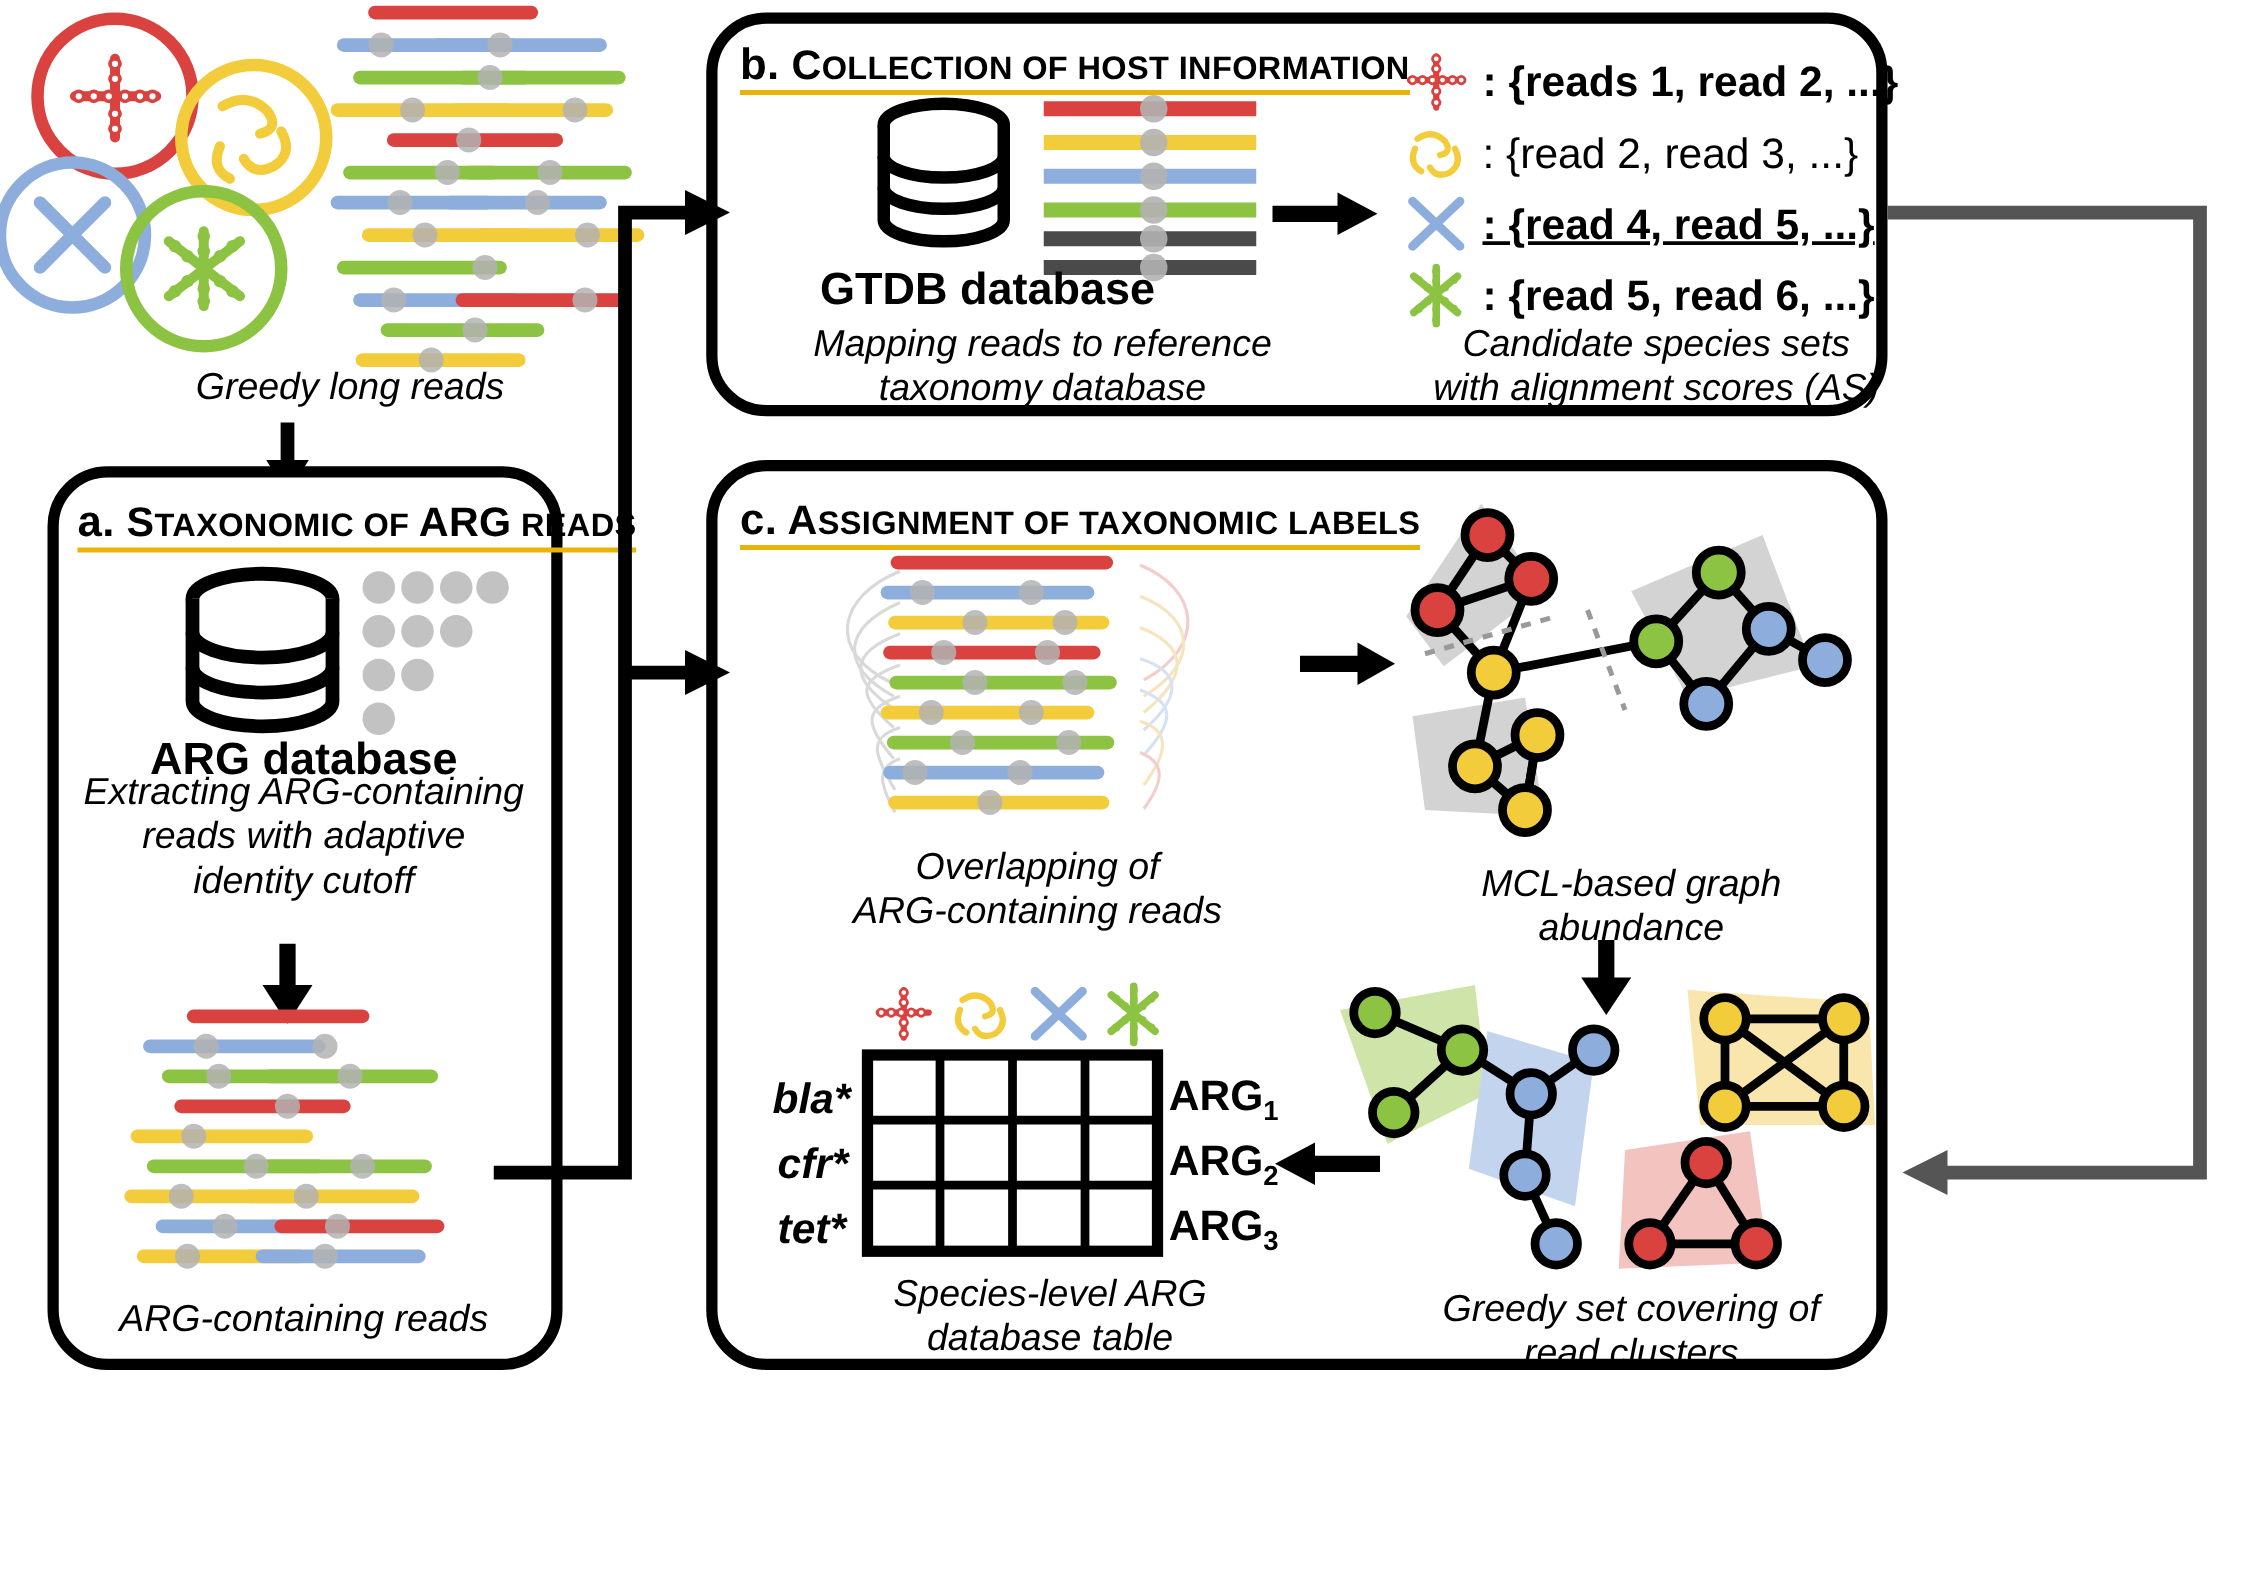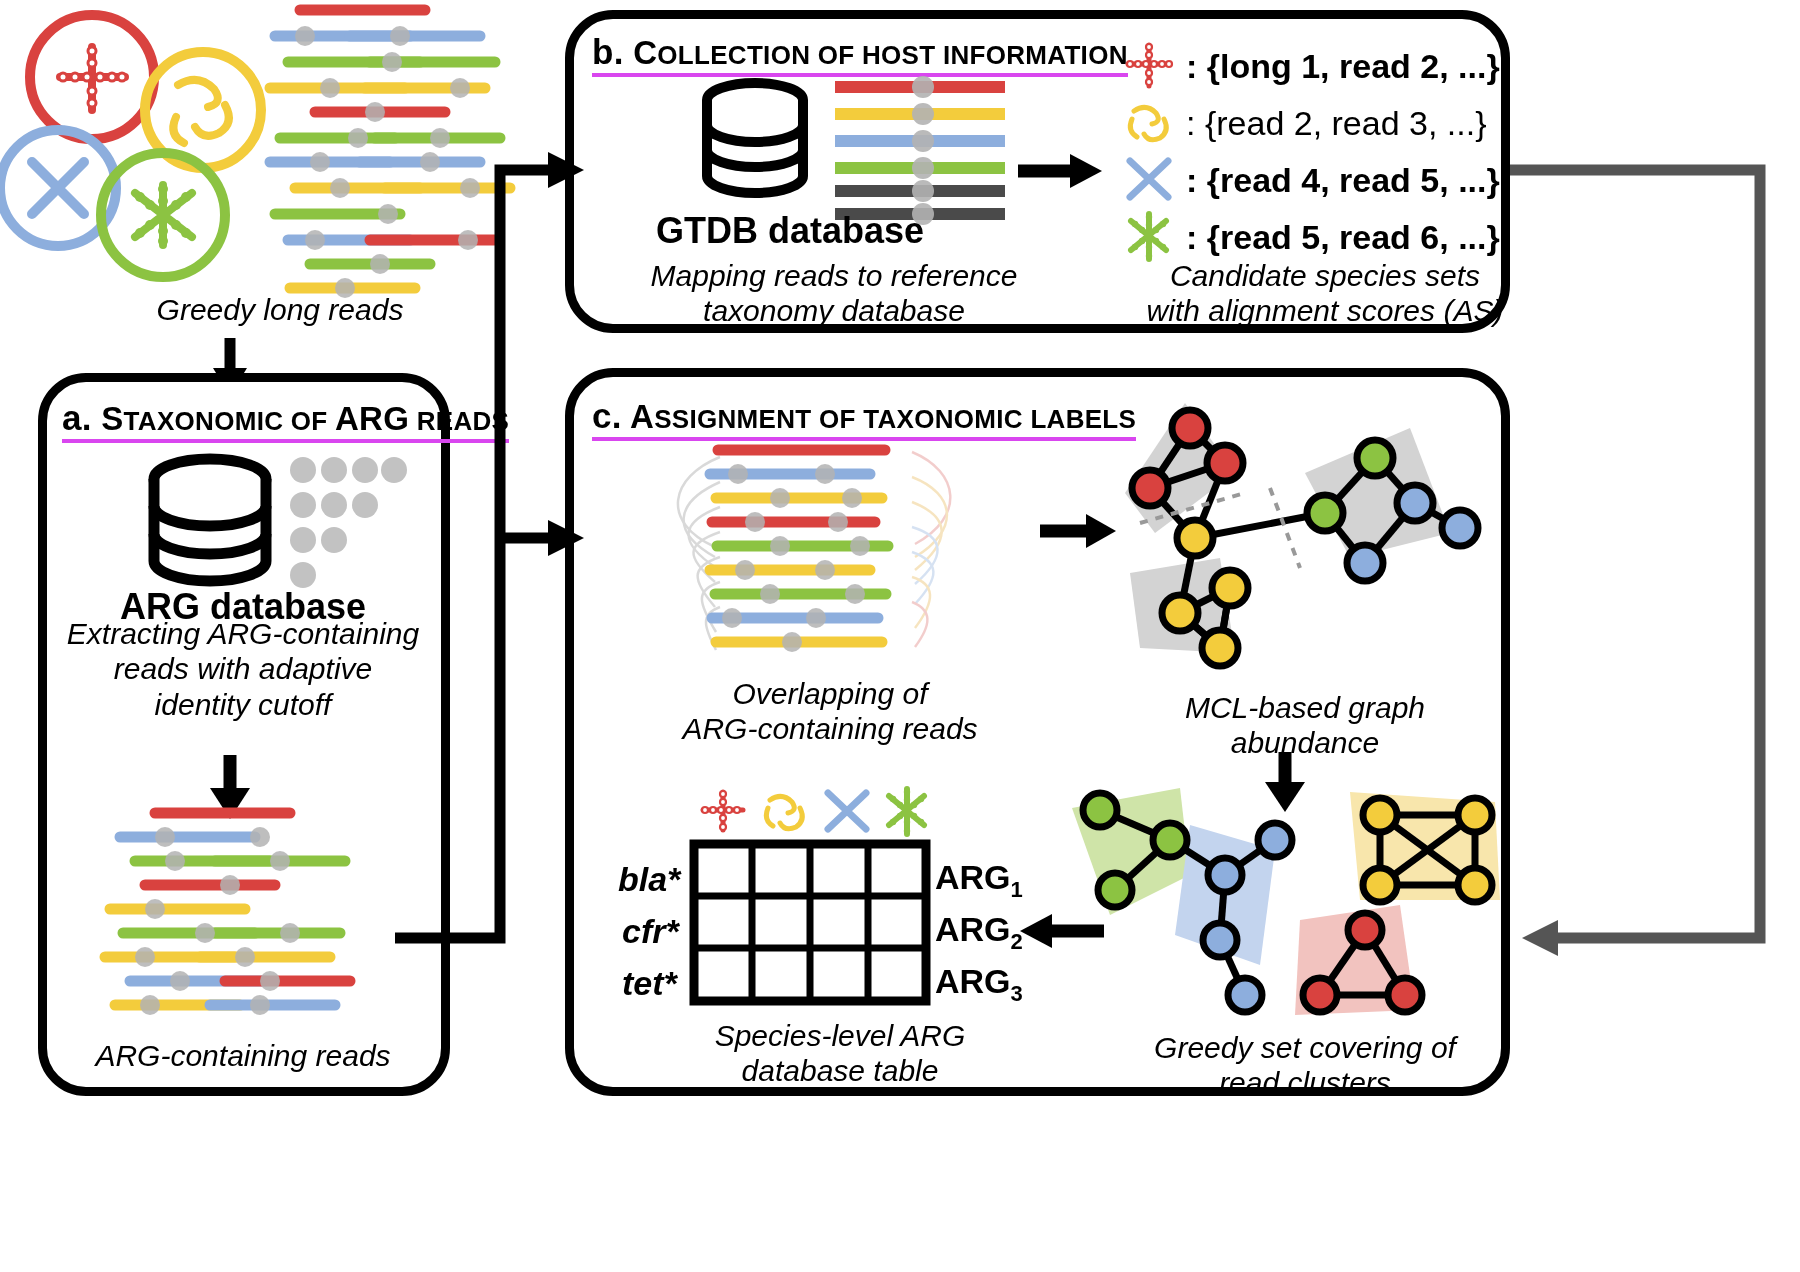--- a/index.html
+++ b/index.html
@@ -10,21 +10,21 @@
   }
   .abs { position:absolute; }
   .panel {
     position:absolute; border:9px solid #000; border-radius:48px; background:#fff;
   }
   .panel-title {
     position:absolute; font-weight:bold; white-space:nowrap;
   }
   .pt-letter { font-size:35px; font-weight:bold; }
   .pt-sc { font-size:33px; font-weight:bold; letter-spacing:0.3px;
-           border-bottom:4px solid #d946ef; padding-bottom:2px; }
+           border-bottom:4px solid #eab308; padding-bottom:2px; }
   .pt-sc .big { font-size:33px; }
   .pt-sc .small { font-size:26px; }
   .cap {
     position:absolute; font-style:italic; font-size:30px; line-height:1.18;
     text-align:center; white-space:pre-line;
   }
   .bold-lbl {
     position:absolute; font-weight:bold; font-size:36px; text-align:center; white-space:nowrap;
   }
   svg { display:block; overflow:visible; }
@@ -291,35 +291,35 @@
           <circle cx="26" cy="26" r="3"></circle>
         <circle cx="34" cy="26" r="3"></circle>
           <circle cx="42" cy="26" r="3"></circle>
           <circle cx="49" cy="26" r="3"></circle>
         <circle cx="29" cy="9" r="3"></circle>
           <circle cx="29" cy="17" r="3"></circle>
         <circle cx="29" cy="35" r="3"></circle>
           <circle cx="29" cy="44" r="3"></circle>
       </g>
     </svg>
-    <span style="font-weight:bold;font-size:34px;margin-left:8px;white-space:nowrap;">: {long 1, read 2, ...}</span>
+    <span style="font-weight:bold;font-size:34px;margin-left:8px;white-space:nowrap;">: {reads 1, read 2, ...}</span>
   </div>
 
   <div class="abs" style="left:0;top:57px;display:flex;align-items:center;height:56px;">
     <svg width="58" height="56" viewBox="0 0 58 56">
       <g stroke="#f3cc3c" stroke-width="5" fill="none" stroke-linecap="round">
         <path d="M14,16 q12,-8 22,2 q6,9 -4,11"></path>
         <path d="M44,24 q6,12 -4,19 q-11,5 -16,-4"></path>
         <path d="M12,24 q-5,12 5,18"></path>
       </g>
     </svg>
     <span style="font-weight:normal;font-size:34px;margin-left:8px;white-space:nowrap;">: {read 2, read 3, ...}</span>
   </div>
 
-  <div class="abs" style="left:0;top:114px;display:flex;align-items:center;height:56px;">
+  <div class="abs" style="left:0;top:114px;display:flex;align-items:center;height:56px;text-decoration:underline;">
     <svg width="58" height="56" viewBox="0 0 58 56">
       <g stroke="#8daedd" stroke-width="7" fill="none" stroke-linecap="round">
         <path d="M10,9 L48,45 M48,9 L10,45"></path>
         </g>
     </svg>
     <span style="font-weight:bold;font-size:34px;margin-left:8px;white-space:nowrap;">: {read 4, read 5, ...}</span>
   </div>
 
   <div class="abs" style="left:0;top:171px;display:flex;align-items:center;height:56px;">
     <svg width="58" height="56" viewBox="0 0 58 56">

